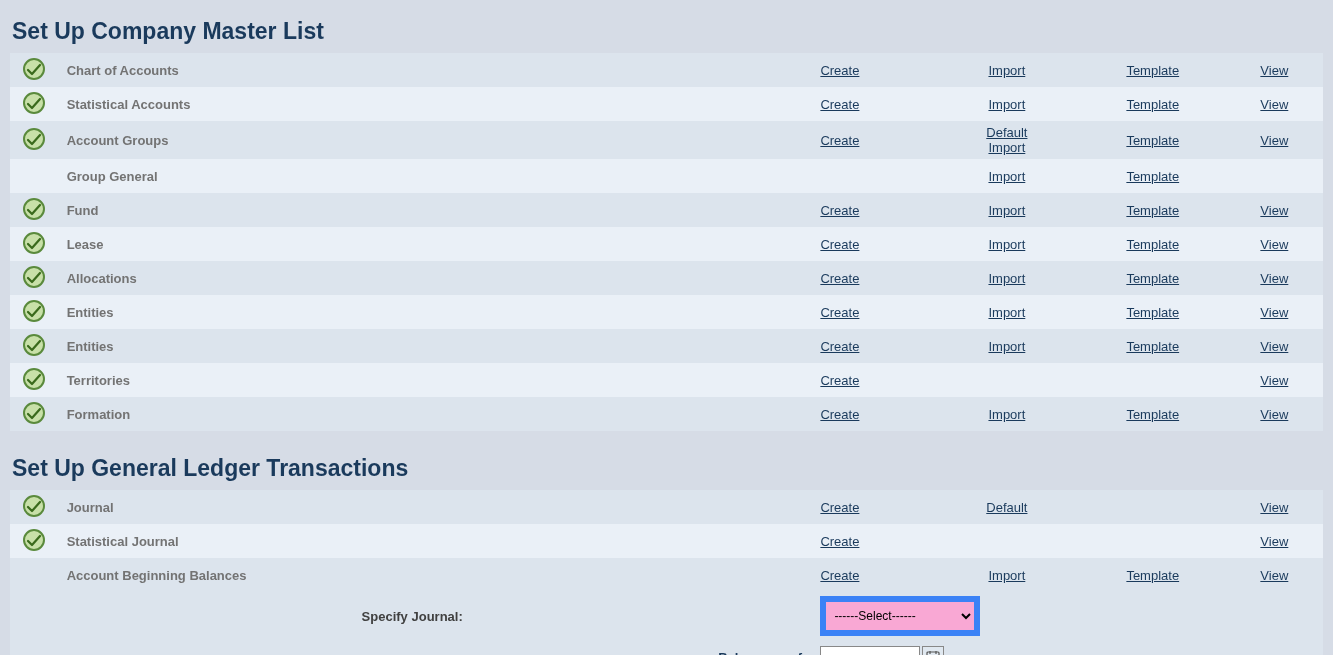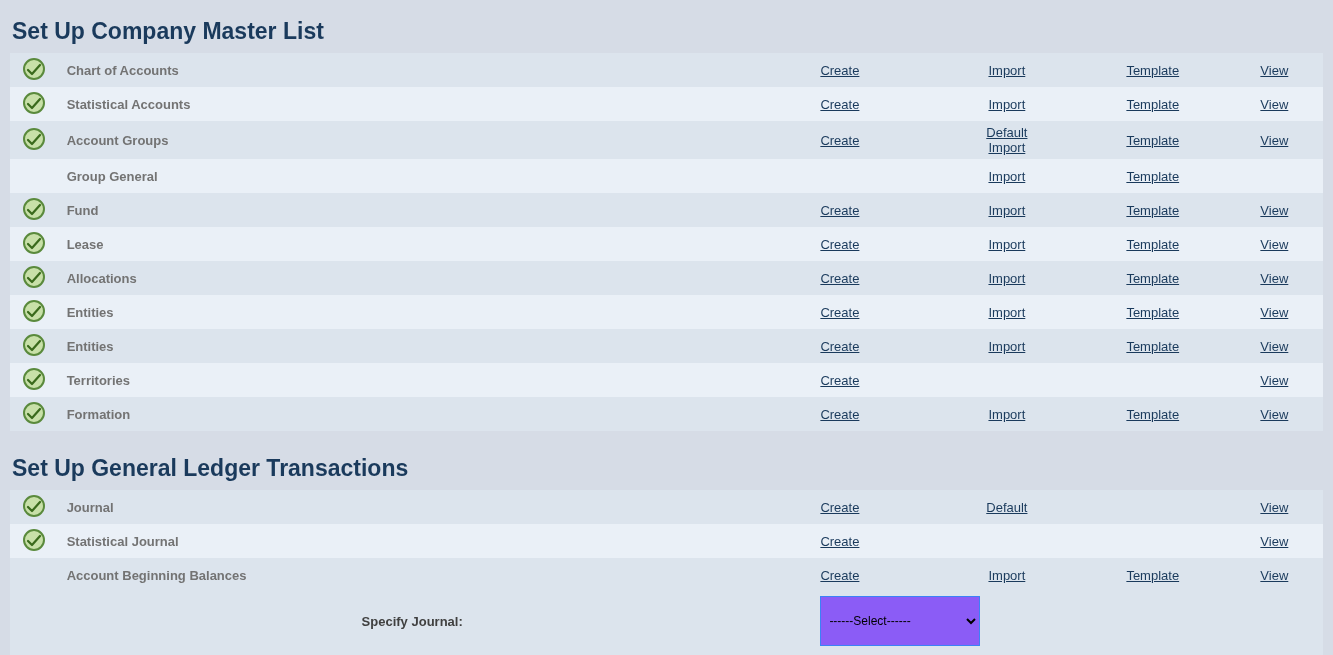--- a/index.html
+++ b/index.html
@@ -70,24 +70,24 @@
       width: 22px;
       height: 22px;
     }
     .label-right {
       text-align: right;
       font-weight: bold;
       color: #1a3a5c;
       padding-right: 6px;
     }
     select {
-      padding: 16px 4px;
+      padding: 6px 4px;
       font-size: 12px;
-      border: 1px solid #3b82f6;
-      background: #8b5cf6;
+      border: 6px solid #3b82f6;
+      background: #f9a8d4;
       width: 160px;
     }
     .date-input-wrap {
       display: inline-flex;
       align-items: center;
       gap: 2px;
     }
     .date-input {
       border: 1px solid #888;
       background: white;

